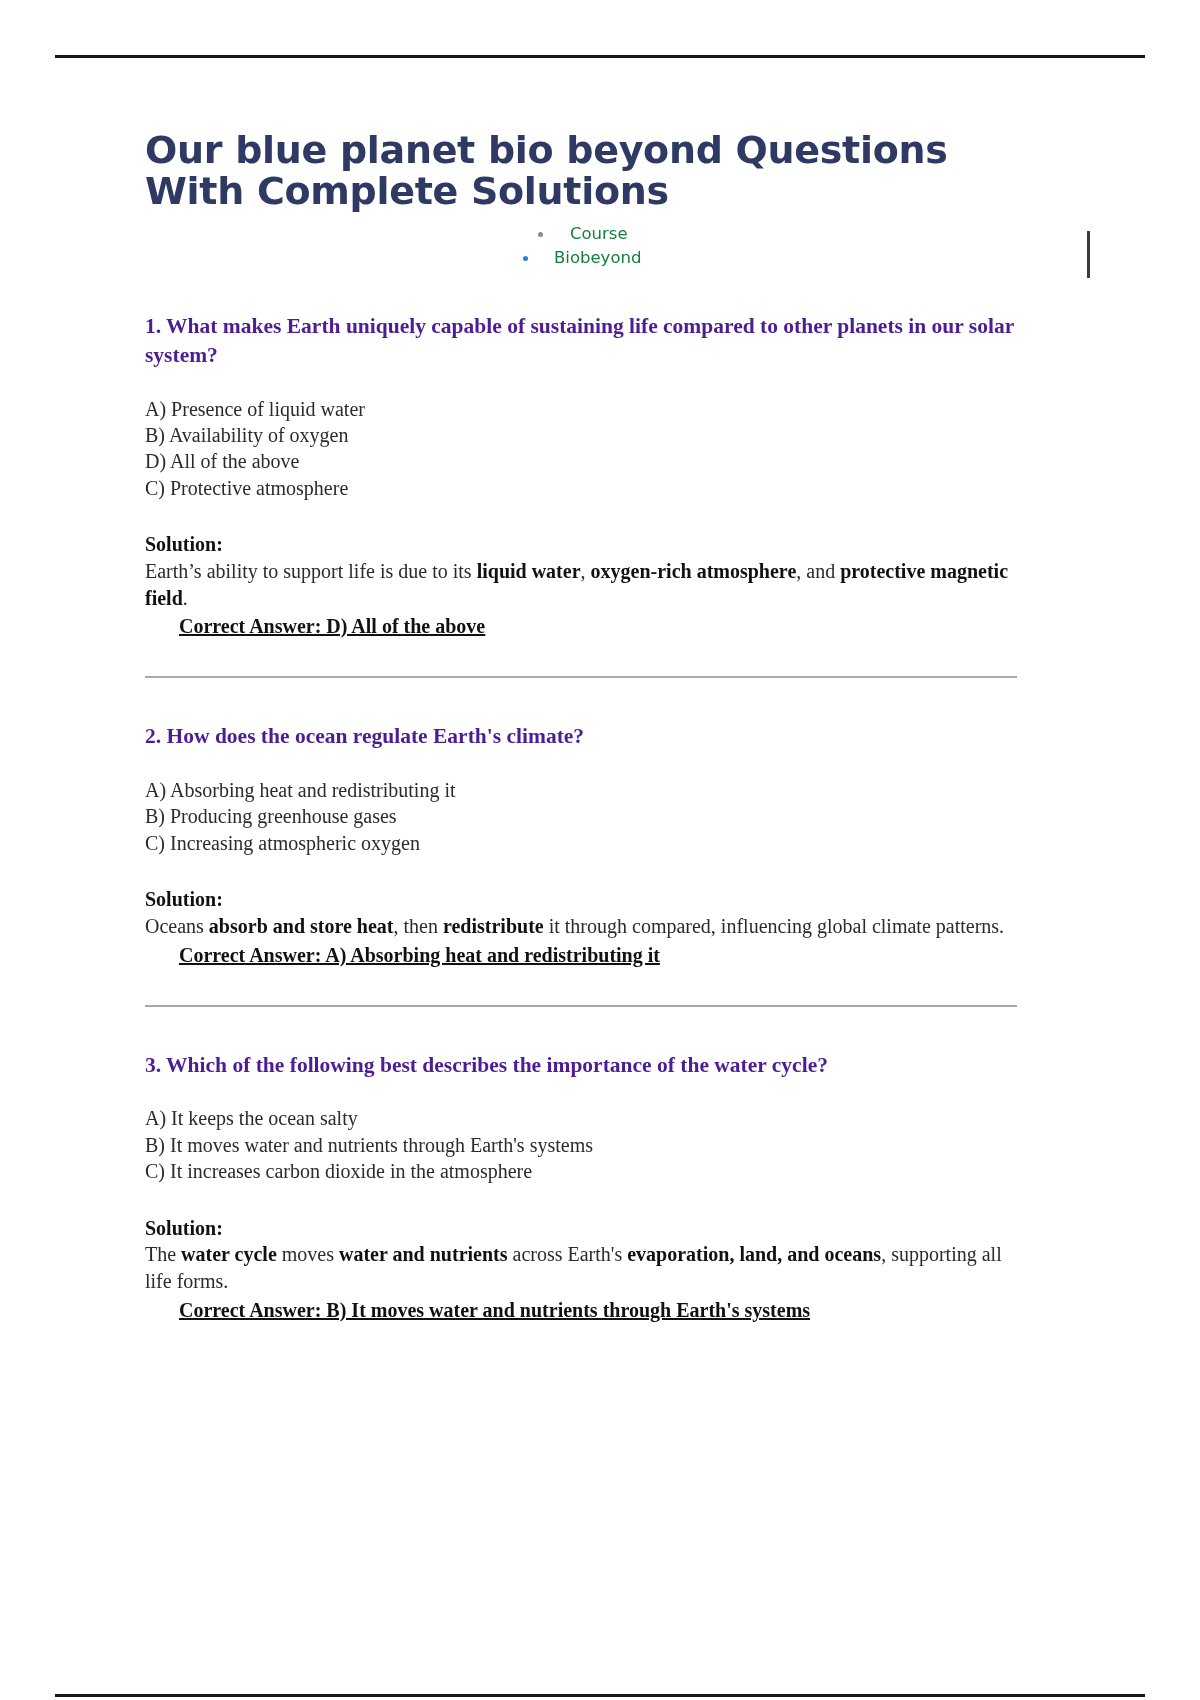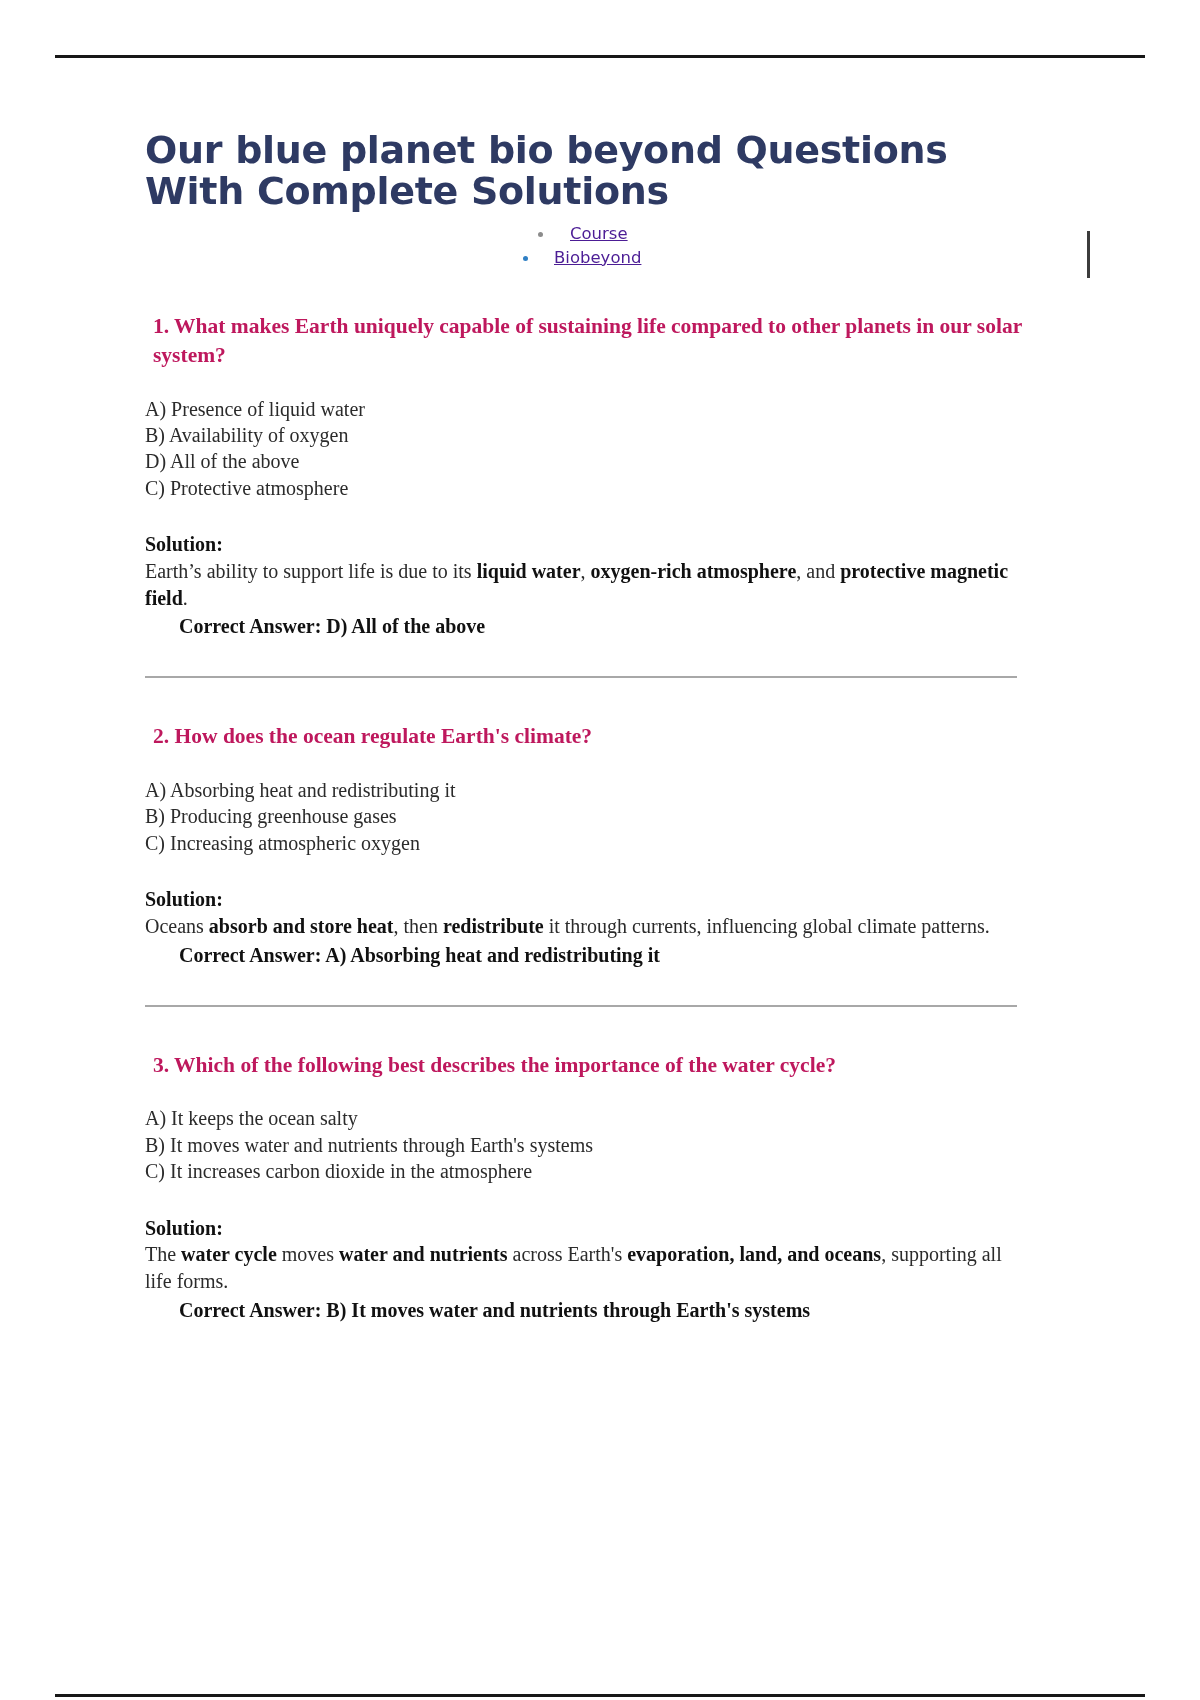--- a/index.html
+++ b/index.html
@@ -59,22 +59,21 @@
     max-width: 910px;
   }
 
   
   .meta {
     margin: 10px 0 0 0;
     padding: 0;
     list-style: none;
     font-family: "DejaVu Sans", sans-serif;
     font-size: 16.5px;
-    color: #4c1d95;
-    text-decoration: underline;
+    color: #15803d;
   }
   .meta li {
     position: relative;
     line-height: 1.45;
   }
   .meta li .bullet {
     position: absolute;
     width: 5px;
     height: 5px;
     border-radius: 50%;
@@ -96,22 +95,22 @@
   }
 
   
   .qblock { margin-top: 44px; }
   .qblock.first { margin-top: 42px; }
 
   .q-text {
     font-weight: bold;
     font-size: 21.5px;
     line-height: 1.34;
-    margin: 8px;
-    color: #be185d;
+    margin: 0;
+    color: #4c1d95;
     max-width: 880px;
   }
 
   .options {
     margin: 26px 0 0 0;
     padding: 0;
     list-style: none;
     font-size: 20px;
     line-height: 1.32;
     color: #2b2b2b;
@@ -134,20 +133,21 @@
   }
   .solution-body b { font-weight: bold; color: #111111; }
 
   .correct {
     display: block;
     margin-top: 2px;
     padding-left: 34px;
     font-weight: bold;
     color: #111111;
     font-size: 20px;
+    text-decoration: underline;
   }
 
   .divider {
     margin-top: 36px;
     height: 2px;
     background: #a8a8a8;
     width: 872px;
   }
 </style>
 </head>
@@ -192,21 +192,21 @@
         </div>
         <div class="qblock">
           <p class="q-text">2. How does the ocean regulate Earth's climate?</p>
           <ul class="options">
             <li>A) Absorbing heat and redistributing it</li>
             <li>B) Producing greenhouse gases</li>
             <li>C) Increasing atmospheric oxygen</li>
           </ul>
           <div class="solution">
             <span class="solution-label">Solution:</span>
-            <span class="solution-body"><span>Oceans </span><b>absorb and store heat</b><span>, then </span><b>redistribute</b><span> it through currents, influencing global climate patterns.</span></span>
+            <span class="solution-body"><span>Oceans </span><b>absorb and store heat</b><span>, then </span><b>redistribute</b><span> it through compared, influencing global climate patterns.</span></span>
             <span class="correct">Correct Answer: A) Absorbing heat and redistributing it</span>
           </div>
           <div class="divider"></div>
         </div>
         <div class="qblock">
           <p class="q-text">3. Which of the following best describes the importance of the water cycle?</p>
           <ul class="options">
             <li>A) It keeps the ocean salty</li>
             <li>B) It moves water and nutrients through Earth's systems</li>
             <li>C) It increases carbon dioxide in the atmosphere</li>

